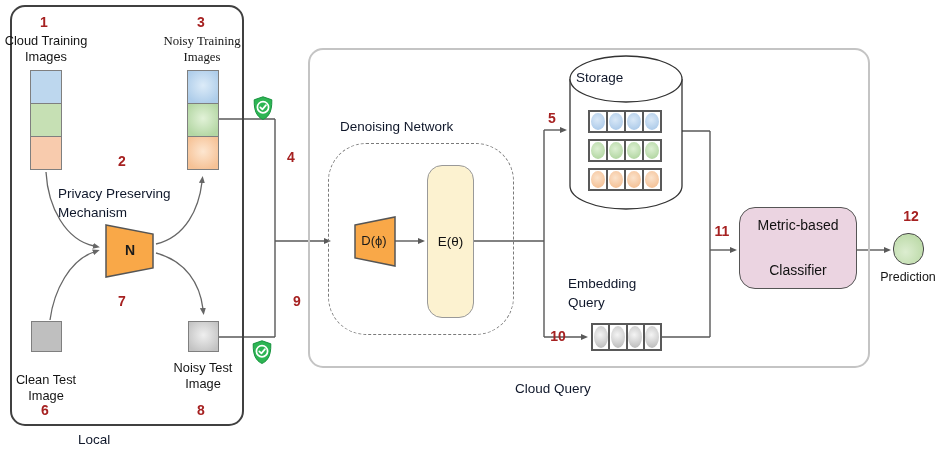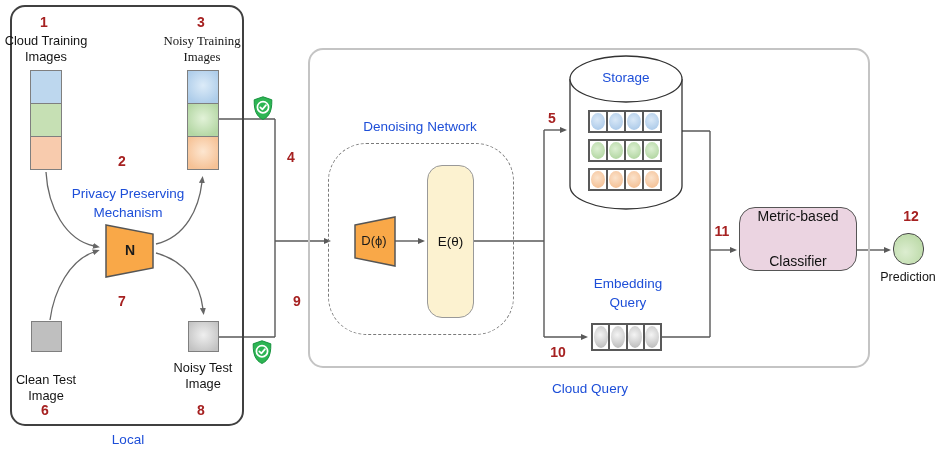--- a/index.html
+++ b/index.html
@@ -5,21 +5,21 @@
   html,body{margin:0;padding:0;background:#ffffff;}
   #canvas{position:relative;width:943px;height:457px;background:#fff;
           font-family:"Liberation Sans",sans-serif;color:#111;overflow:hidden;}
   svg{position:absolute;left:0;top:0;}
   .box{position:absolute;box-sizing:border-box;border-radius:15px;}
   .local-box{border:2px solid #404040;background:transparent;}
   .cloud-box{border:2px solid #c4c4c4;background:transparent;}
   .dashed-box{border:1.6px dashed #7a7a7a;border-radius:38px;background:transparent;}
   .marker{position:absolute;color:#a62121;font-weight:700;font-size:14px;text-align:center;}
   .lbl{position:absolute;text-align:center;font-size:12.8px;line-height:16px;color:#141414;}
-  .lbl2{position:absolute;text-align:center;font-size:13.5px;line-height:19px;color:#1d4ed8;}
+  .lbl2{position:absolute;text-align:left;font-size:13.5px;line-height:19px;color:#0f172a;}
   .tile{position:absolute;box-sizing:border-box;border:1px solid #7f7f7f;}
   .tile-blue{background:#bdd7ee;}
   .tile-green{background:#c6e0b4;}
   .tile-orange{background:#f8cbad;}
   .tile-gray{background:#bfbfbf;}
   .tile-blue-n{background:radial-gradient(circle at 50% 45%, #dcebf8 0%, #aecdea 80%);}
   .tile-green-n{background:radial-gradient(circle at 50% 45%, #e2f2d8 0%, #b4d7a4 80%);}
   .tile-orange-n{background:radial-gradient(circle at 50% 45%, #fde6d0 0%, #f6c296 80%);}
   .tile-gray-n{background:radial-gradient(circle at 50% 45%, #efefef 0%, #c2c2c2 85%);}
   .e-box{background:#fcf2d0;border:1.5px solid #999;display:flex;align-items:center;
@@ -131,21 +131,21 @@
     <div>Noisy Test</div>
     <div>Image</div>
   </div>
   <div class="marker" style="left:193px;top:402px;width:16px;">8</div>
 
   <div class="lbl2" style="left:78px;top:430px;width:100px;">Local</div>
 
   <div class="marker" style="left:283px;top:149px;width:16px;">4</div>
   <div class="marker" style="left:289px;top:293px;width:16px;">9</div>
   <div class="marker" style="left:544px;top:110px;width:16px;">5</div>
-  <div class="marker" style="left:548px;top:344px;width:20px;">10</div>
+  <div class="marker" style="left:548px;top:328px;width:20px;">10</div>
   <div class="marker" style="left:712px;top:223px;width:20px;">11</div>
 
   <div class="lbl2" style="left:340px;top:117px;width:160px;">Denoising Network</div>
   <div class="dtxt" style="left:352px;top:233px;width:44px;">D(ϕ)</div>
   <div class="box e-box" style="left:427px;top:165px;width:47px;height:153px;">
     <span>E(θ)</span>
   </div>
 
   <div class="lbl2" style="left:576px;top:68px;width:100px;">Storage</div>
   <div class="embed-row" style="left:588px;top:110px;width:74px;height:23px;">
@@ -203,21 +203,21 @@
         <div class="ell ell-gray" style="height:22px;"></div>
       </div>
     <div class="cell">
         <div class="ell ell-gray" style="height:22px;"></div>
       </div>
     <div class="cell">
         <div class="ell ell-gray" style="height:22px;"></div>
       </div>
   </div>
 
-  <div class="box classifier" style="left:739px;top:207px;width:118px;height:64px;gap:24px;">
+  <div class="box classifier" style="left:739px;top:207px;width:118px;height:82px;gap:24px;">
     <div>Metric-based</div>
     <div>Classifier</div>
   </div>
 
   <div class="lbl2" style="left:515px;top:379px;width:150px;">Cloud Query</div>
 
   <div class="marker" style="left:901px;top:208px;width:20px;">12</div>
   <div class="box pred" style="left:893px;top:233px;width:31px;height:32px;"></div>
   <div class="lbl" style="left:863px;top:269px;width:90px;font-size:12.5px;">Prediction</div>
 

